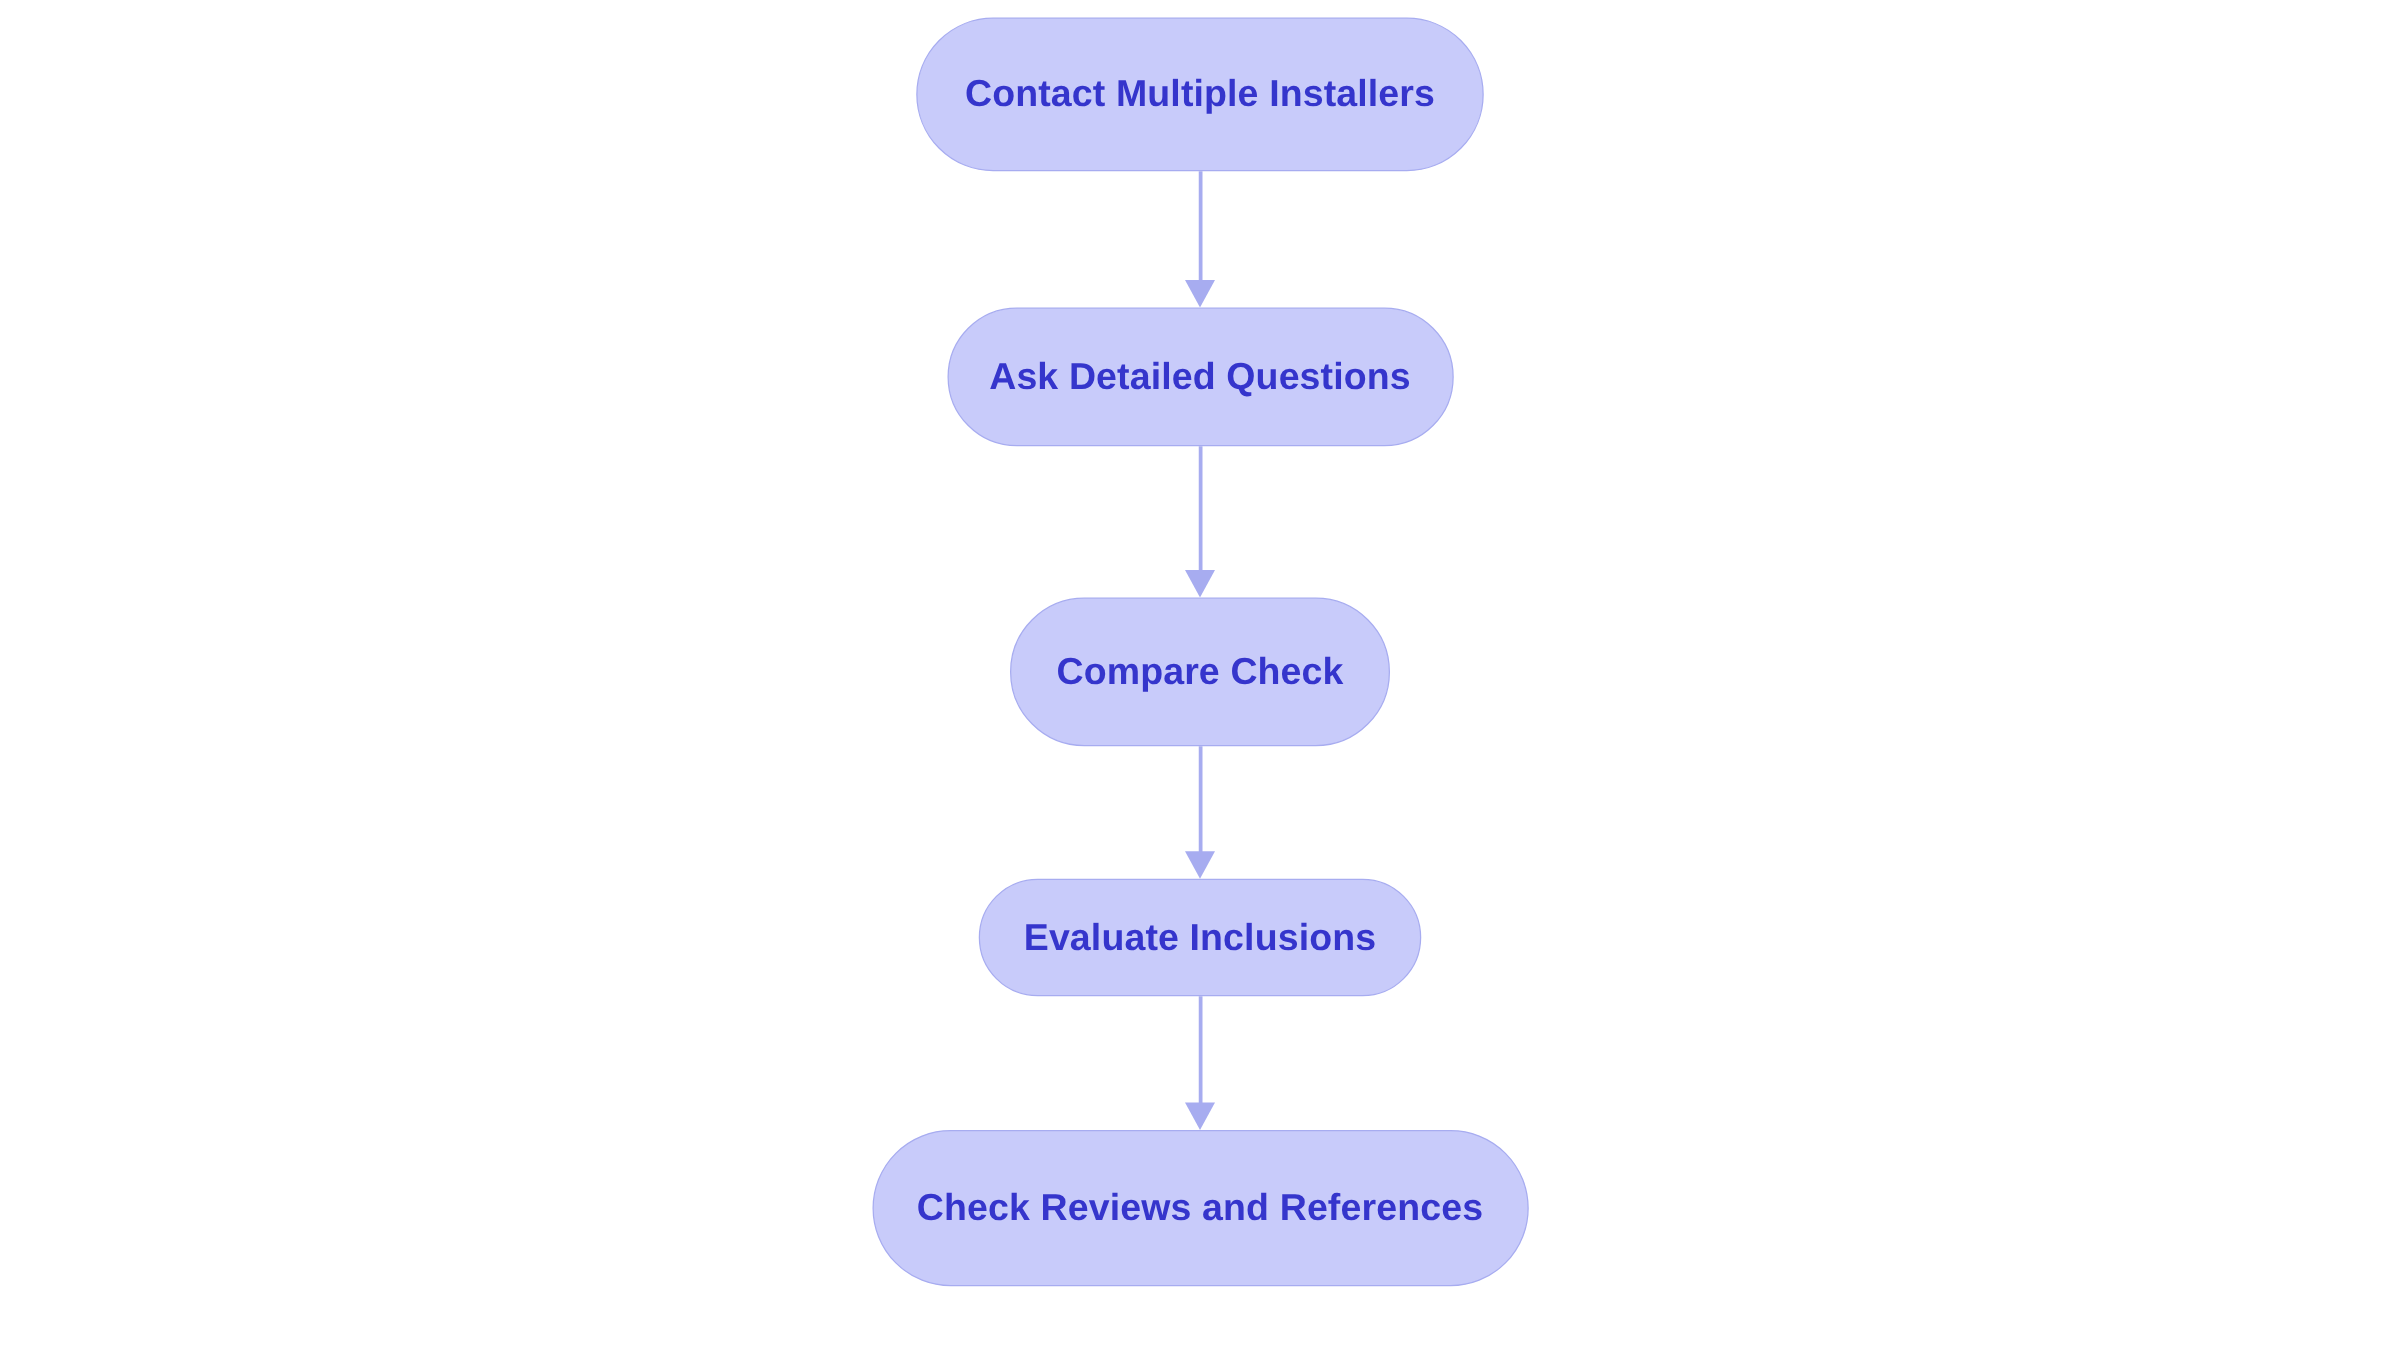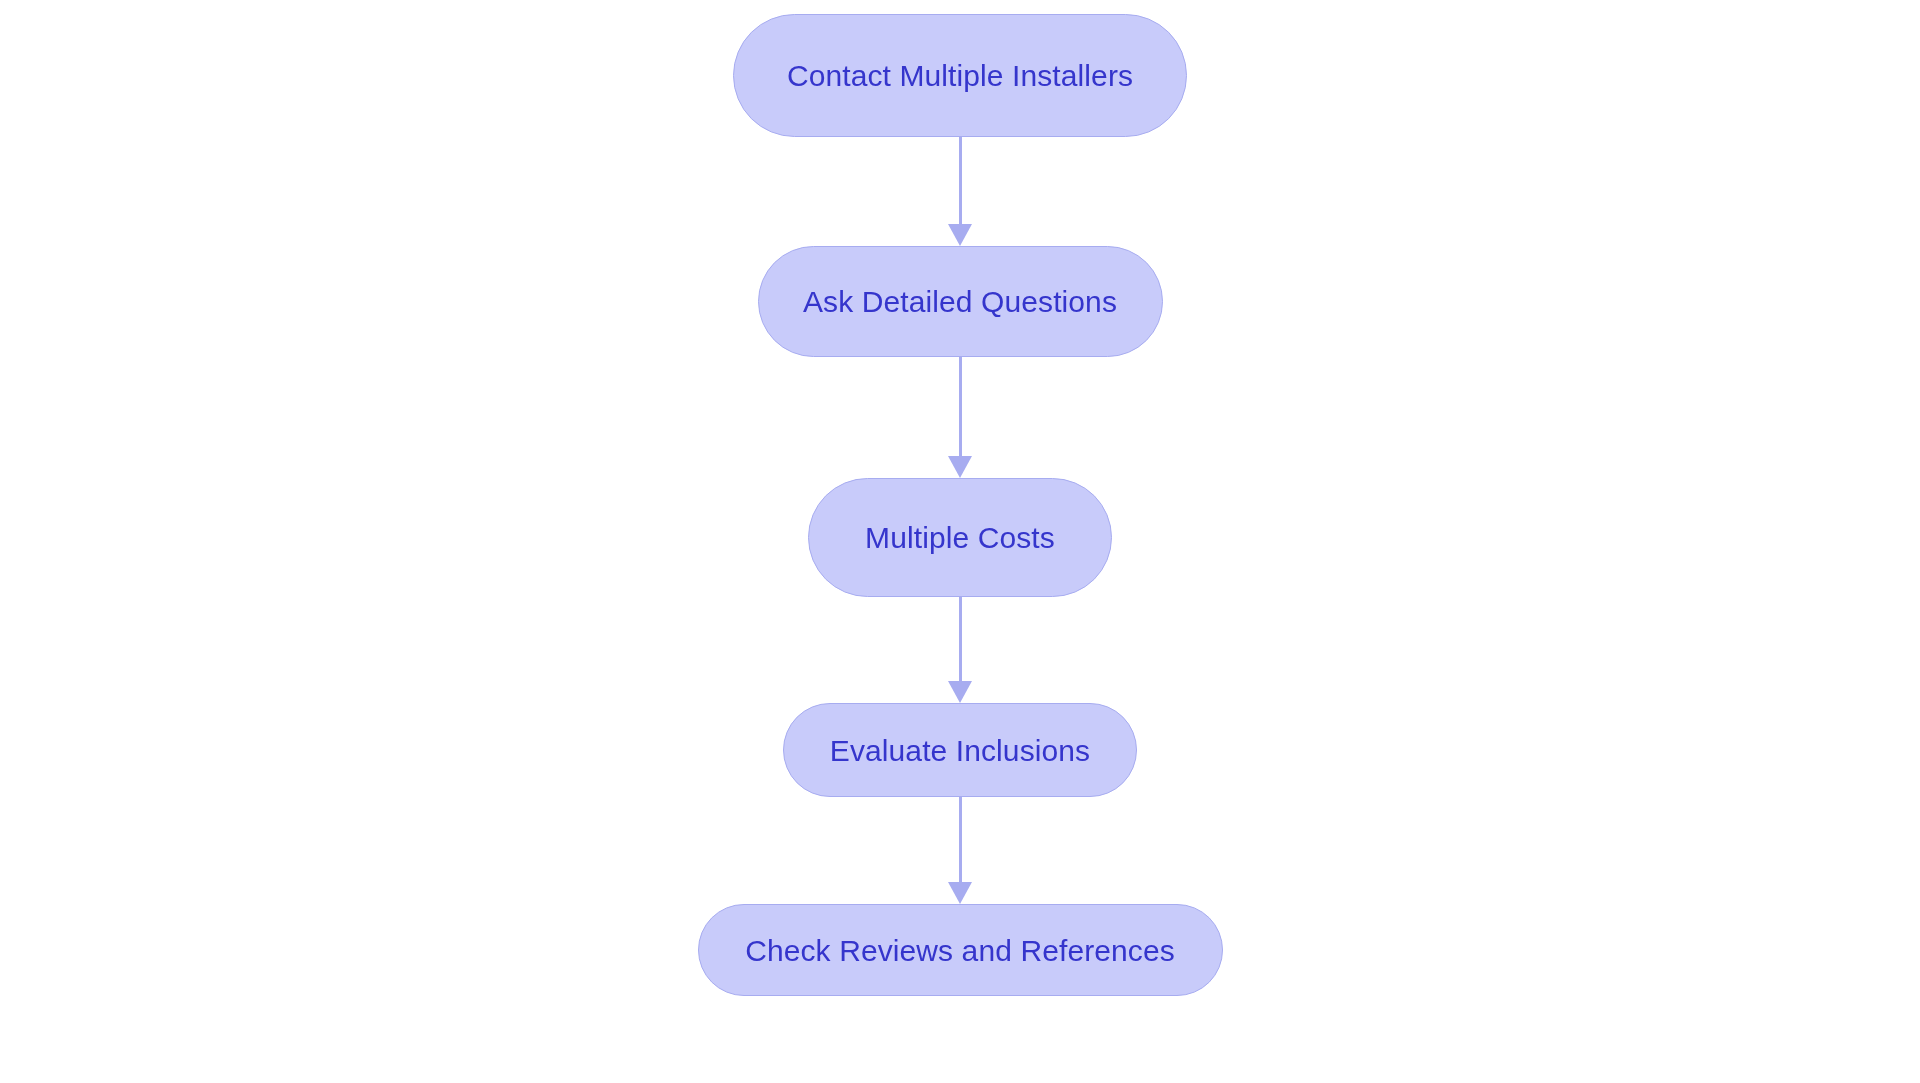--- a/index.html
+++ b/index.html
@@ -38,33 +38,33 @@
     position: relative;
     box-sizing: border-box;
     display: flex;
     align-items: center;
     justify-content: center;
     background: #c8cbfa;
     border: 1.6px solid #a7acf0;
     border-radius: 999px;
     color: #3535cc;
     font-size: 30px;
-    font-weight: 400;
+    font-weight: 700;
     letter-spacing: 0.1px;
     line-height: 1.1;
     white-space: nowrap;
     padding: 0 42px;
   }
 
   
   .flow-node.n1 { width: 454px; height: 123px; }
   .flow-node.n2 { width: 405px; height: 111px; }
   .flow-node.n3 { width: 304px; height: 119px; }
   .flow-node.n4 { width: 354px; height: 94px; }
-  .flow-node.n5 { width: 525px; height: 92px; }
+  .flow-node.n5 { width: 525px; height: 125px; }
 
   
   .flow-arrow {
     position: relative;
     display: flex;
     flex-direction: column;
     align-items: center;
     justify-content: flex-start;
   }
   .flow-arrow.a1 { height: 109px; }
@@ -110,21 +110,21 @@
     <div class="flow-node n2">
       <span>Ask Detailed Questions</span>
     </div>
 
     <div class="flow-arrow a2">
       <div class="arrow-stem"></div>
       <div class="arrow-head"></div>
     </div>
 
     <div class="flow-node n3">
-      <span>Multiple Costs</span>
+      <span>Compare Check</span>
     </div>
 
     <div class="flow-arrow a3">
       <div class="arrow-stem"></div>
       <div class="arrow-head"></div>
     </div>
 
     <div class="flow-node n4">
       <span>Evaluate Inclusions</span>
     </div>

